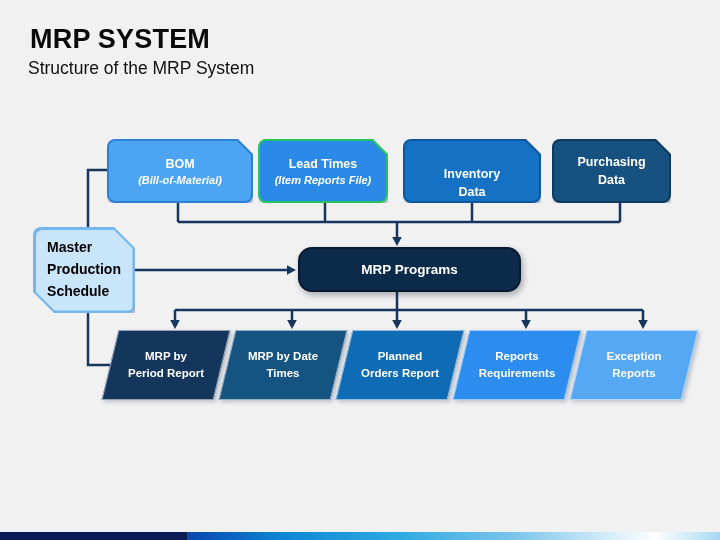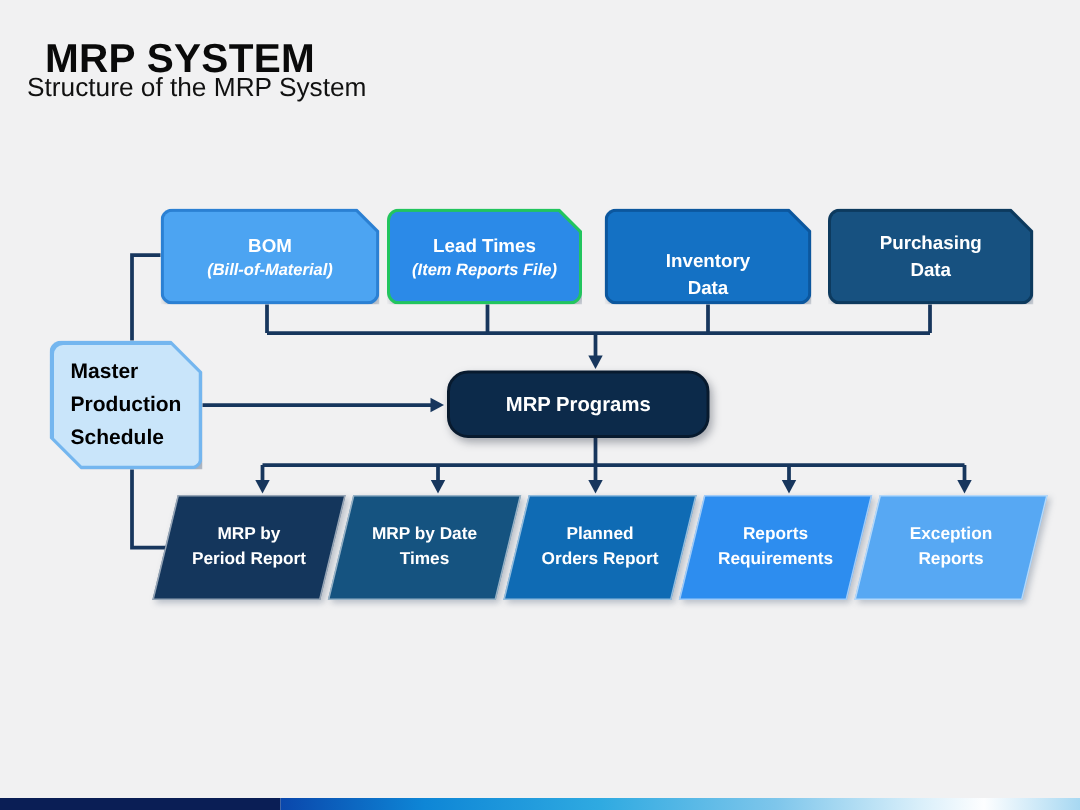--- a/index.html
+++ b/index.html
@@ -1,50 +1,50 @@
 <!DOCTYPE html>
 <html><head>
 <meta charset="utf-8">
 <style>
   html,body { margin:0; padding:0; }
   body { font-family: "Liberation Sans", "DejaVu Sans", sans-serif; }
   .slide { position:relative; width:720px; height:540px; background:#f1f1f2; overflow:hidden; }
 
   .title { position:absolute; left:18px; top:12px; margin:12px; font-size:27px; font-weight:bold; color:#0a0a0a; letter-spacing:.2px; }
-  .subtitle { position:absolute; left:18px; top:48px; margin:0; font-size:17.5px; font-weight:400; color:#111; }
+  .subtitle { position:absolute; left:18px; top:48px; margin:10px; font-size:17.5px; font-weight:400; color:#111; }
 
   .connectors { position:absolute; left:0; top:0; }
 
   
   .topbox { position:absolute; top:139px; height:64px; border-radius:8px;
             clip-path: polygon(0 0, calc(100% - 15px) 0, 100% 15px, 100% 100%, 0 100%);
             filter: drop-shadow(2px 3px 2px rgba(70,90,115,.38)); }
   .topbox-inner { position:absolute; inset:2px; border-radius:6px;
             clip-path: polygon(0 0, calc(100% - 14px) 0, 100% 14px, 100% 100%, 0 100%);
             display:flex; flex-direction:column; align-items:center; justify-content:center;
             color:#fff; text-align:center; }
   .node-label { font-size:12.5px; font-weight:bold; line-height:1.45; white-space:pre-line; }
   .node-sublabel { font-size:11px; font-weight:bold; font-style:italic; line-height:1.35; }
   .node-sublabel:empty { display:none; }
   .box-bom { left:107px; width:131px;padding-left:15px; }
   .box-lead { left:258px; width:130px; }
   .box-inv { left:403px; width:138px; }
-  .box-pur { left:552px; width:137px; }
+  .box-pur { left:552px; width:119px; }
 
   
   .master { position:absolute; left:33px; top:227px; width:102px; height:86px; border-radius:8px;
             clip-path: polygon(0 0, calc(100% - 21px) 0, 100% 21px, 100% 100%, 21px 100%, 0 calc(100% - 21px));
             filter: drop-shadow(4px 5px 4px rgba(90,110,135,.55)); }
   .master-inner { position:absolute; inset:2.5px; border-radius:6px;
             clip-path: polygon(0 0, calc(100% - 19px) 0, 100% 19px, 100% 100%, 19px 100%, 0 calc(100% - 19px));
             display:flex; align-items:center; justify-content:center; text-align:left;
             color:#000; font-size:14px; font-weight:bold; line-height:1.55; white-space:pre-line; }
 
   
-  .mrpbox { position:absolute; left:298px; top:247px; width:175px; height:45px; box-sizing:border-box;
+  .mrpbox { position:absolute; left:298px; top:247px; width:223px; height:45px; box-sizing:border-box;
             border-radius:14px; border:2.5px solid #081a2e;
             display:flex; align-items:center; justify-content:center;
             color:#fff; font-size:13.5px; font-weight:bold;
             filter: drop-shadow(2px 3px 3px rgba(20,30,45,.35)); }
 
   
   .pgram { position:absolute; top:330px; width:112px; height:70px;
            filter: drop-shadow(2px 2px 2px rgba(40,60,90,.28)); }
   .pgram::before { content:""; position:absolute; inset:0; background:var(--fill);
            border:1px solid rgba(255,255,255,.55); transform: skewX(-13.6deg); }

